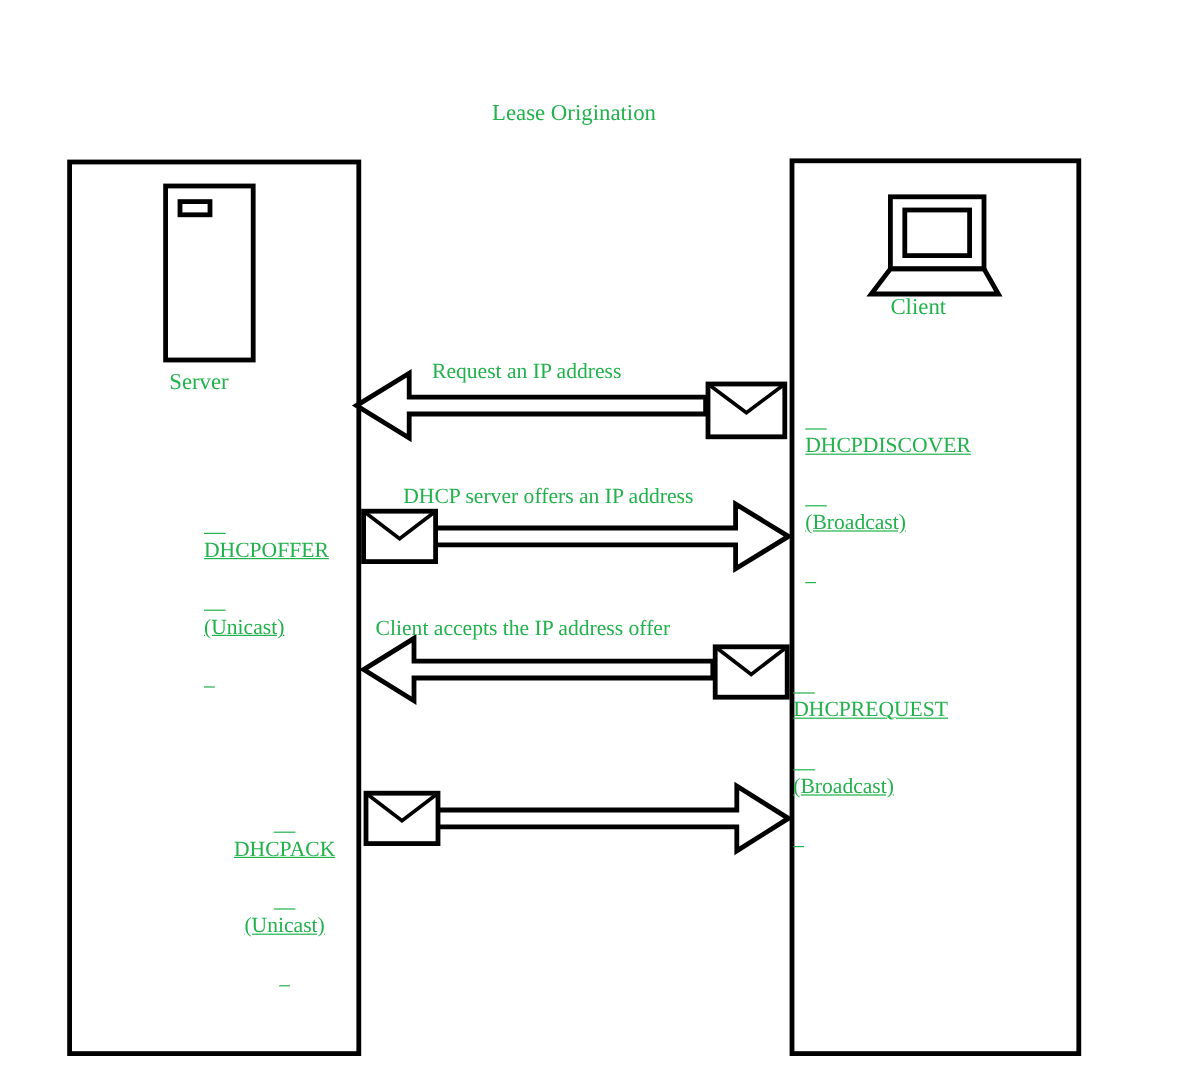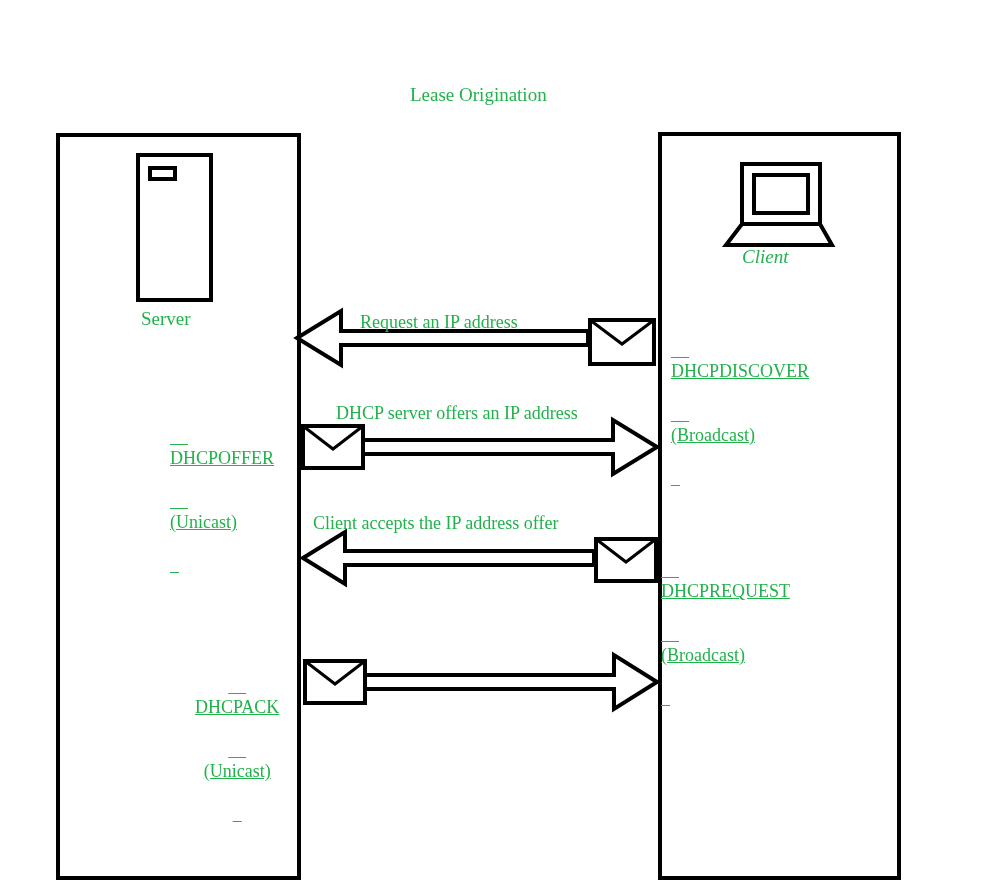--- a/index.html
+++ b/index.html
@@ -39,25 +39,24 @@
   }
   #server-label {
     font-size: 19px;
     left: 141px;
     top: 308px;
   }
   #client-label {
     font-size: 19px;
     left: 742px;
     top: 246px;
-    font-style: italic;
   }
   .msg-caption { font-size: 18px; }
   .side-label  { font-size: 18px; text-decoration: underline; }
-  #cap-0 { left: 360px; top: 312px; }
+  #cap-0 { left: 360px; top: 299px; }
   #cap-1 { left: 336px; top: 403px; }
   #cap-2 { left: 313px; top: 513px; }
   #cap-3 { left: 346px; top: 639px; }
   #side-0 { left: 671px; top: 319px; }
   #side-1 { left: 170px; top: 406px; }
   #side-2 { left: 661px; top: 539px; }
   #side-3 { left: 195px; top: 655px; text-align: center; }
 </style>
 </head>
 <body>

